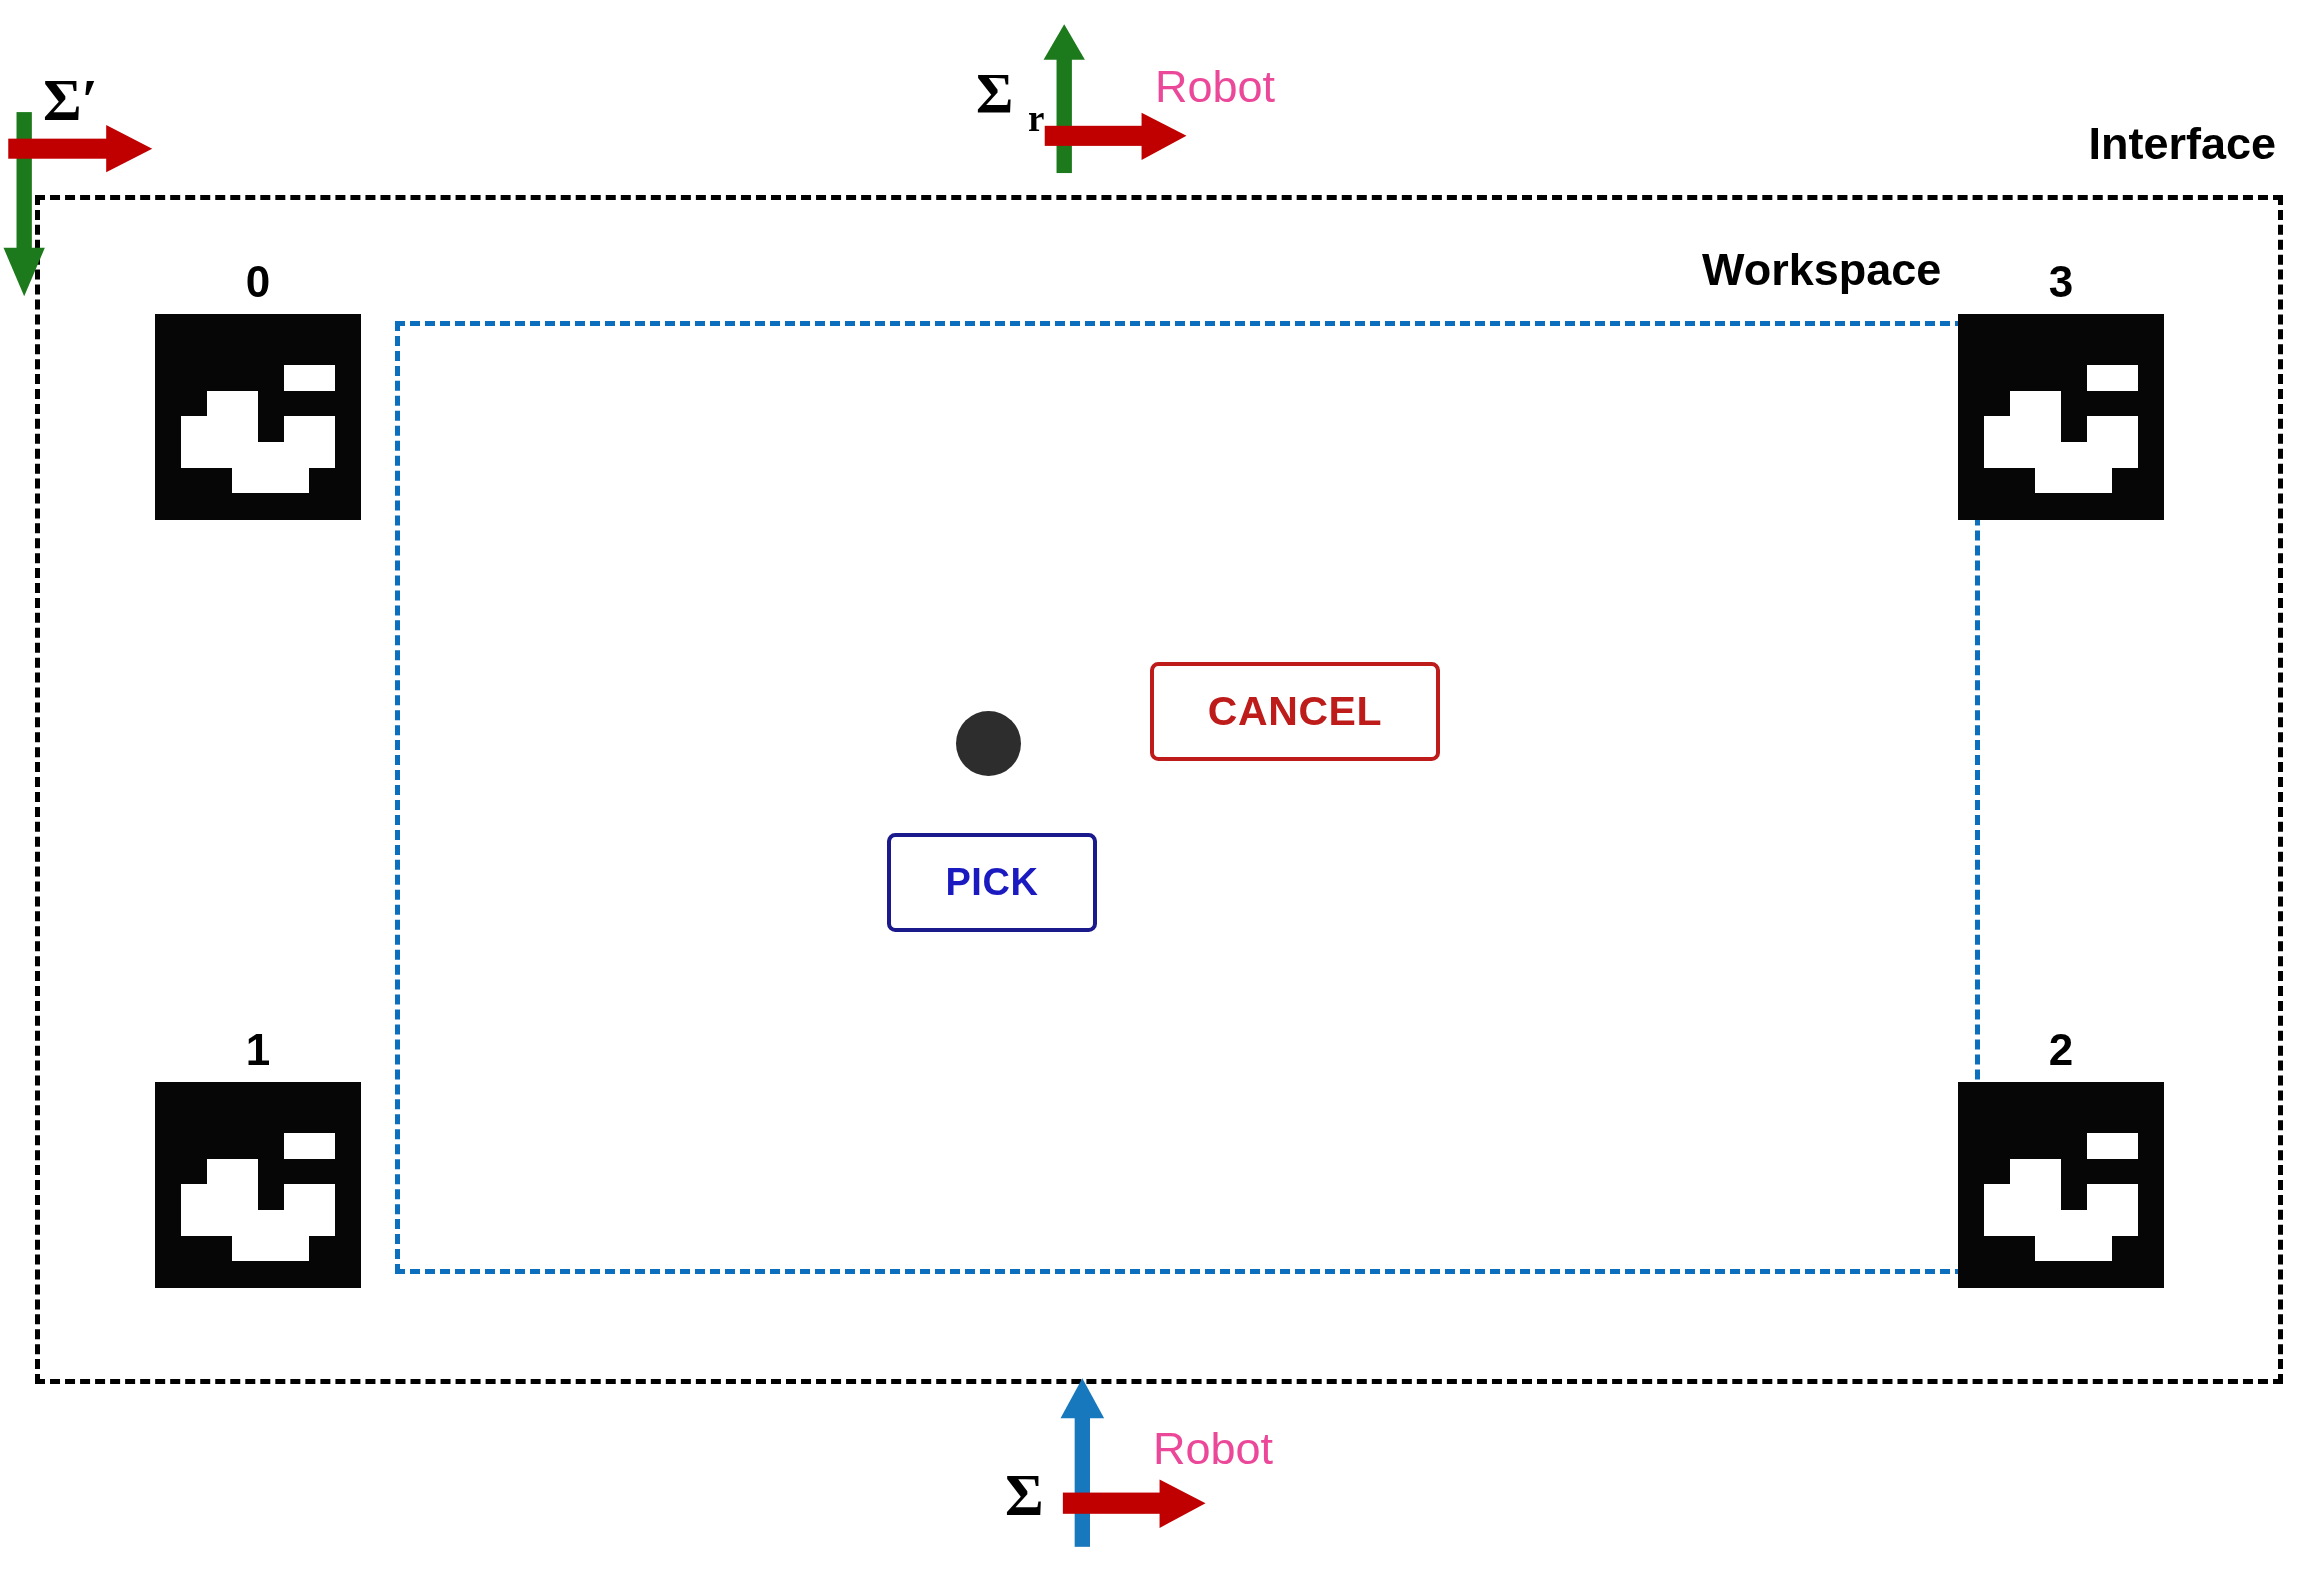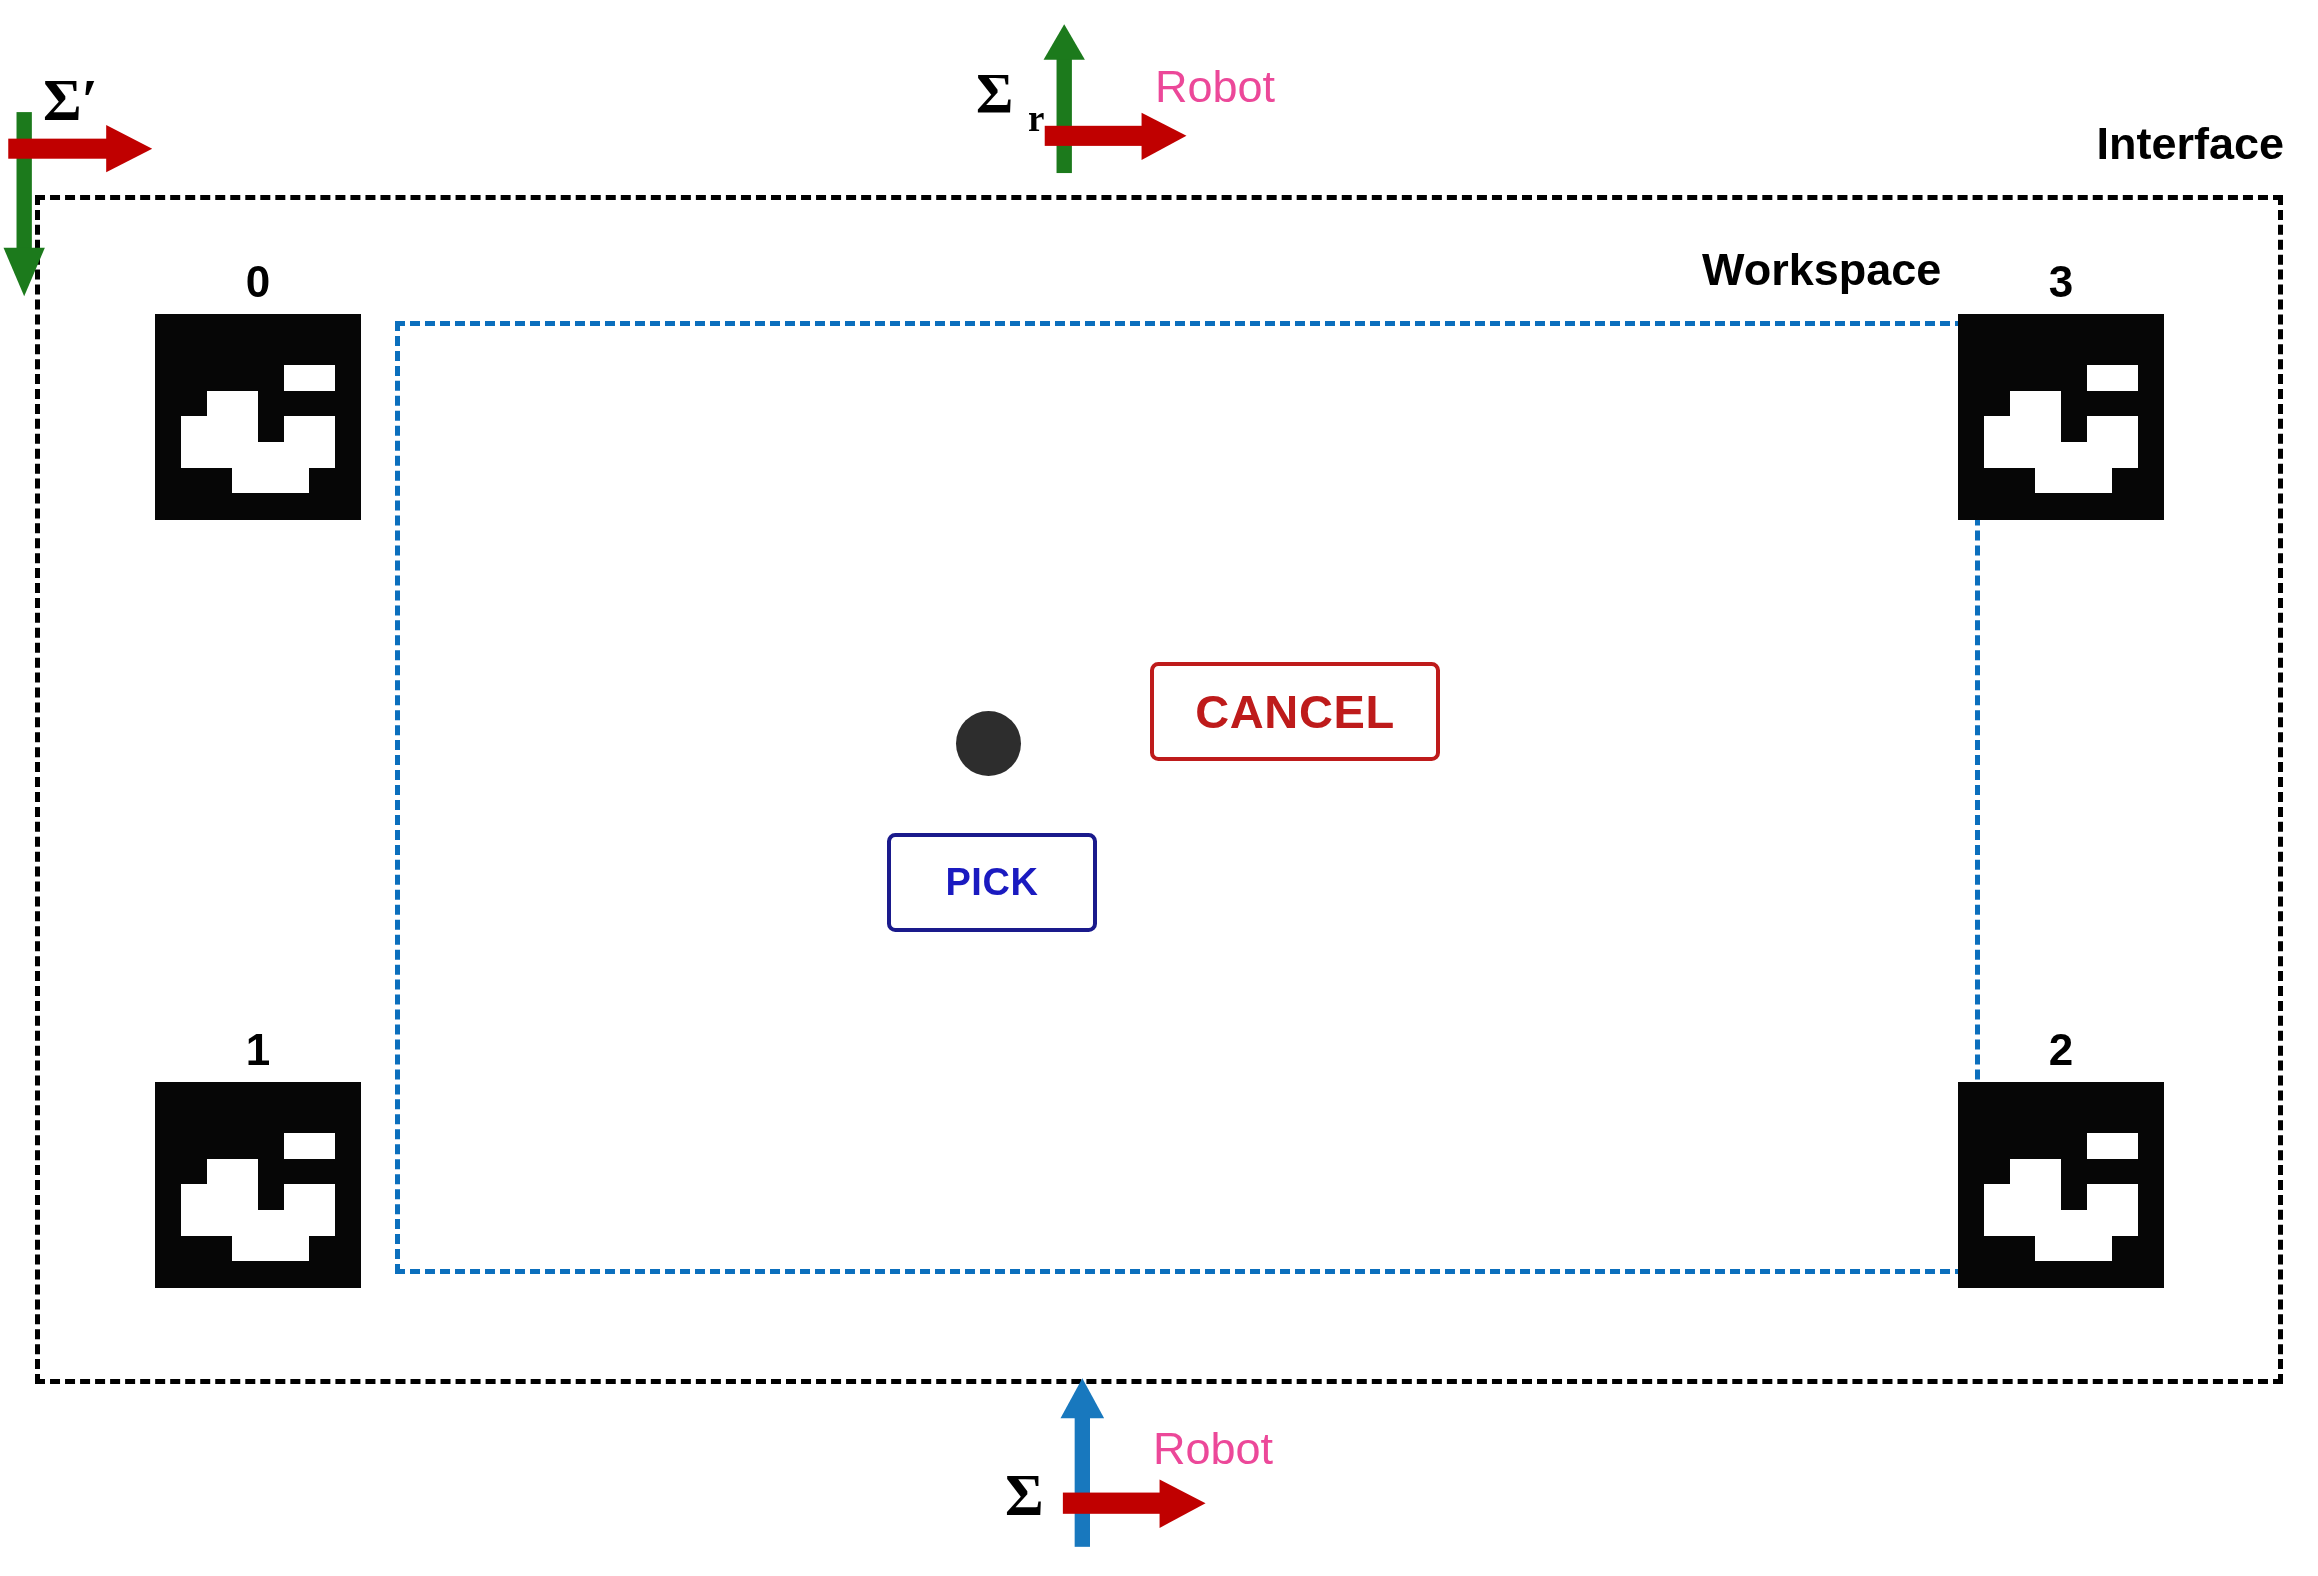--- a/index.html
+++ b/index.html
@@ -40,21 +40,21 @@
 
   
   .corner-label {
     position: absolute;
     font-weight: bold;
     color: #000000;
     white-space: nowrap;
     line-height: 1;
   }
   .label-interface {
-    right: 35px;
+    right: 43px;
     top: 121px;
     font-size: 45px;
   }
   .label-workspace {
     left: 1702px;
     top: 247px;
     font-size: 45px;
   }
 
   
@@ -111,21 +111,21 @@
     color: #111111;
     font-size: 41px;
   }
   .btn-cancel {
     left: 1150px;
     top: 662px;
     width: 290px;
     height: 99px;
     border-color: #BE1B1B;
     color: #BE1B1B;
-    font-size: 47px;
+    font-size: 41px;
   }
   .btn-pick {
     left: 887px;
     top: 833px;
     width: 210px;
     height: 99px;
     border-color: #1A1A8C;
     color: #1A1AC0;
     font-size: 38px;
   }

